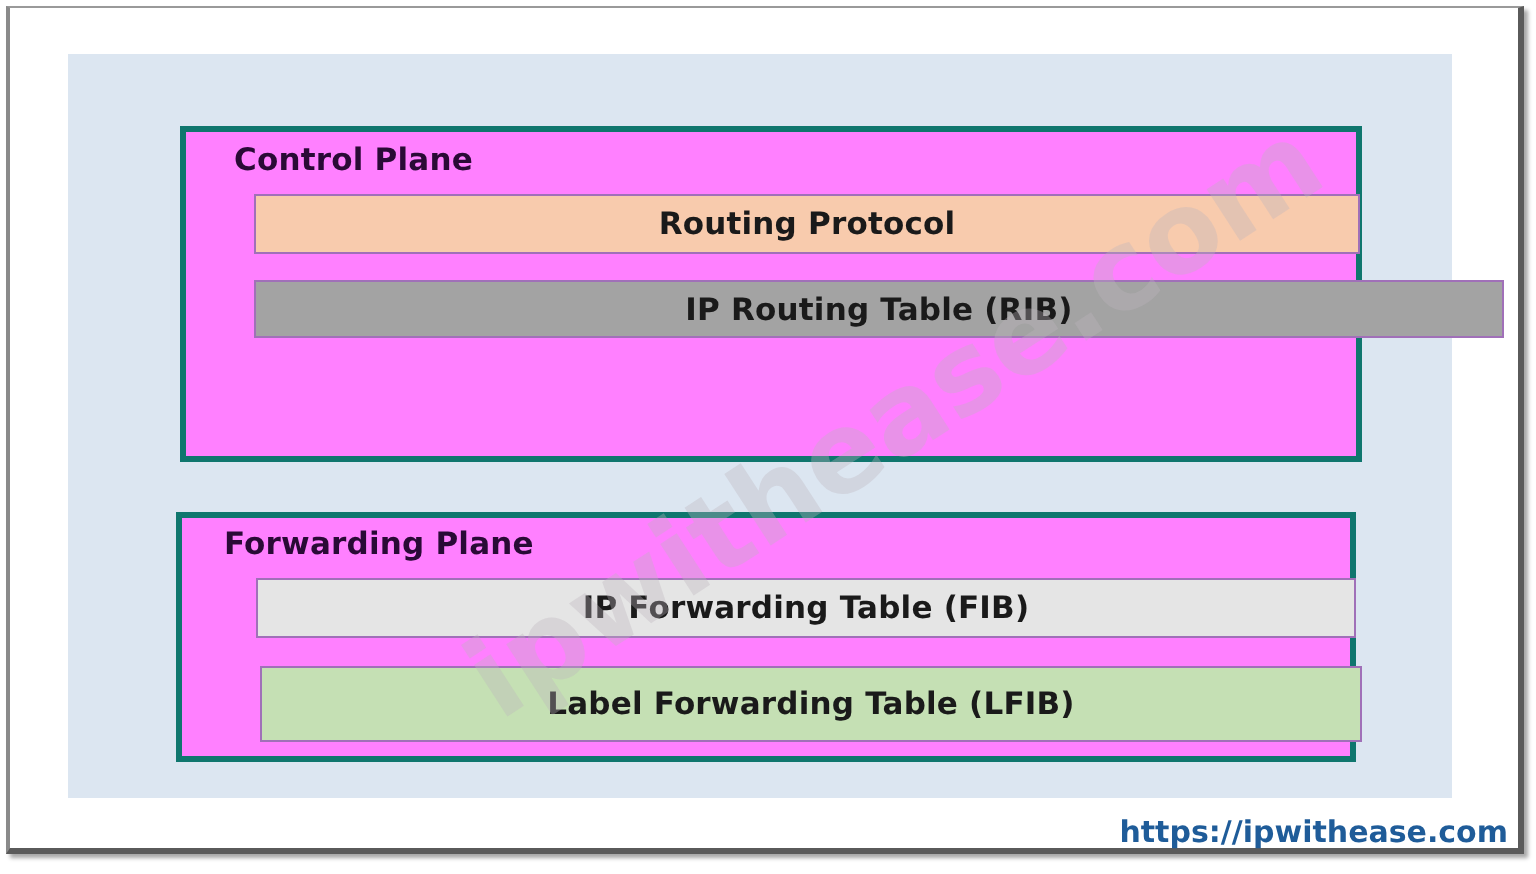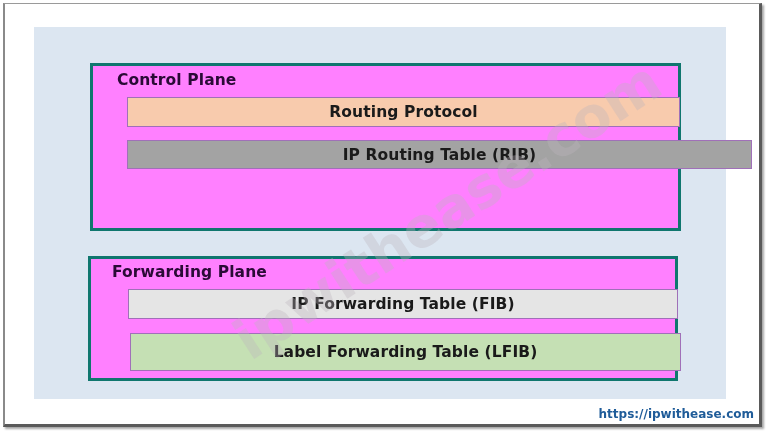--- a/index.html
+++ b/index.html
@@ -30,21 +30,21 @@
       position: absolute; border: 1.5px solid #a070b8; box-sizing: border-box;
       display: flex; align-items: center; justify-content: center;
       font-weight: bold; font-size: 15.5px; color: #1a1a1a; letter-spacing: 0.1px; margin-left: 19px;
     }
     .watermark {
       position: absolute; left: 200px; top: 150px; font-size: 56px; font-weight: bold;
       color: rgba(190,180,190,0.35); transform: rotate(-33deg); transform-origin: left top;
       white-space: nowrap; pointer-events: none;
     }
     .url {
-      position: absolute; right: 14px; top: 407px; font-size: 12px; font-weight: bold;
+      position: absolute; right: 14px; top: 407px; font-size: 15px; font-weight: bold;
       color: #1f5c99;
     }
   </style>
 </head>
 <body>
 
 <div class="frame-border"></div>
 <div class="canvas full"></div>
 
 <div class="plane" style="left:90px; top:63px; width:585px; height:162px;">

